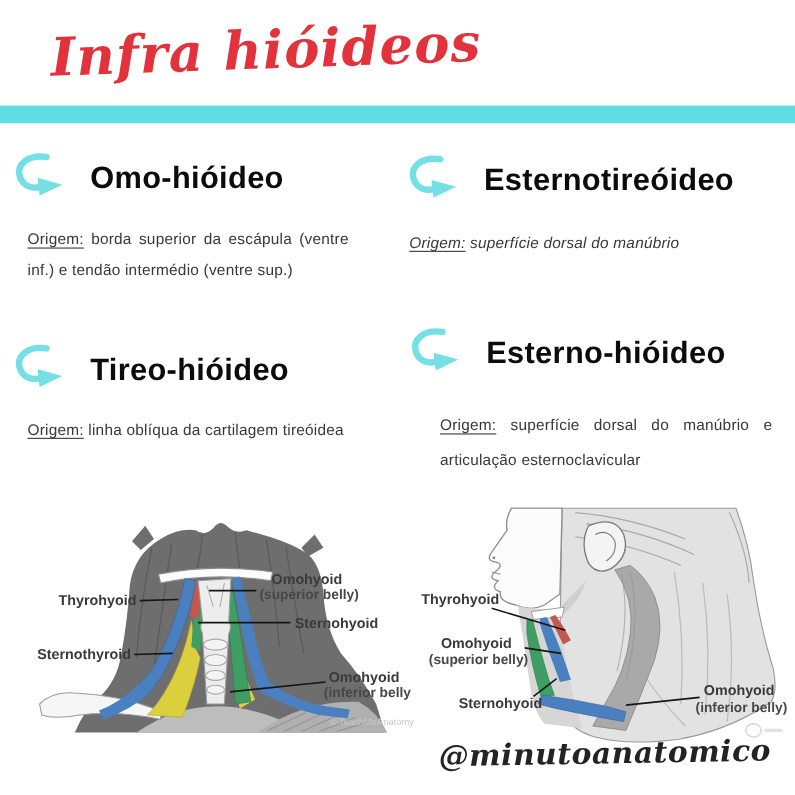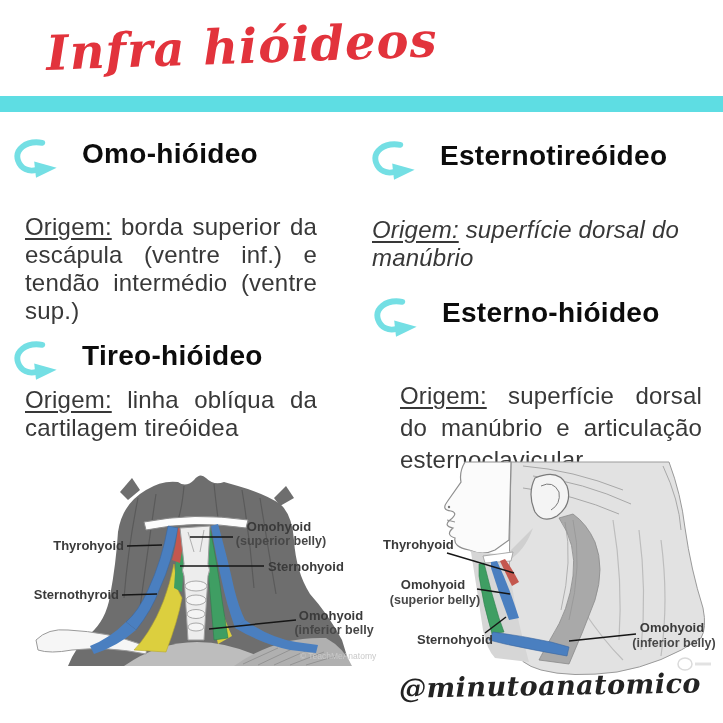--- a/index.html
+++ b/index.html
@@ -10,37 +10,37 @@
   
   .title{
     position:absolute;left:46px;top:14px;width:340px;
     font-family:"DejaVu Serif",serif;font-style:italic;font-weight:bold;
     font-size:48px;line-height:66px;color:#e2333c;
     transform:rotate(-2deg);letter-spacing:1px;white-space:nowrap;
   }
   .teal-bar{position:absolute;left:0;top:96px;width:723px;height:16px;background:#5edde3;}
 
   
-  .sec{position:absolute;display:flex;align-items:flex-start;gap:20px;}
+  .sec{position:absolute;display:flex;align-items:flex-end;gap:20px;}
   .sec-heading{
     font-weight:bold;font-size:28px;color:#0c0c0c;letter-spacing:.3px;white-space:nowrap;
   }
   .arrow{flex:0 0 auto;}
   .arrow-curve{stroke:#74dfe4;fill:none;stroke-width:6.5;stroke-linecap:round;}
   .arrow-head{fill:#74dfe4;}
   .body-text{
-    position:absolute;font-size:24px;color:#383838;text-align:justify;
+    position:absolute;font-size:14px;color:#383838;text-align:justify;
     line-height:28px;letter-spacing:.2px;
   }
   .body-text .origin-label{text-decoration:underline;text-underline-offset:3px;}
   #sec1{left:10px;top:138px;}
   #body1{left:25px;top:189px;width:292px;}
   #sec2{left:368px;top:140px;}
   #body2{left:372px;top:192px;width:352px;text-align:left;font-style:italic;}
-  #sec3{left:10px;top:312px;margin-top:28px;}
+  #sec3{left:10px;top:312px;}
   #body3{left:25px;top:362px;width:292px;}
   #sec4{left:370px;top:297px;}
   #body4{left:400px;top:356px;width:302px;line-height:32px;}
 
   
   .illu{position:absolute;}
   #illu-left{left:28px;top:468px;}
   #illu-right{left:373px;top:460px;}
   .mus-label{font-family:"Liberation Sans",sans-serif;font-weight:bold;fill:#3a3a3a;}
   .mus-label-sub{font-family:"Liberation Sans",sans-serif;font-weight:bold;fill:#474747;}

